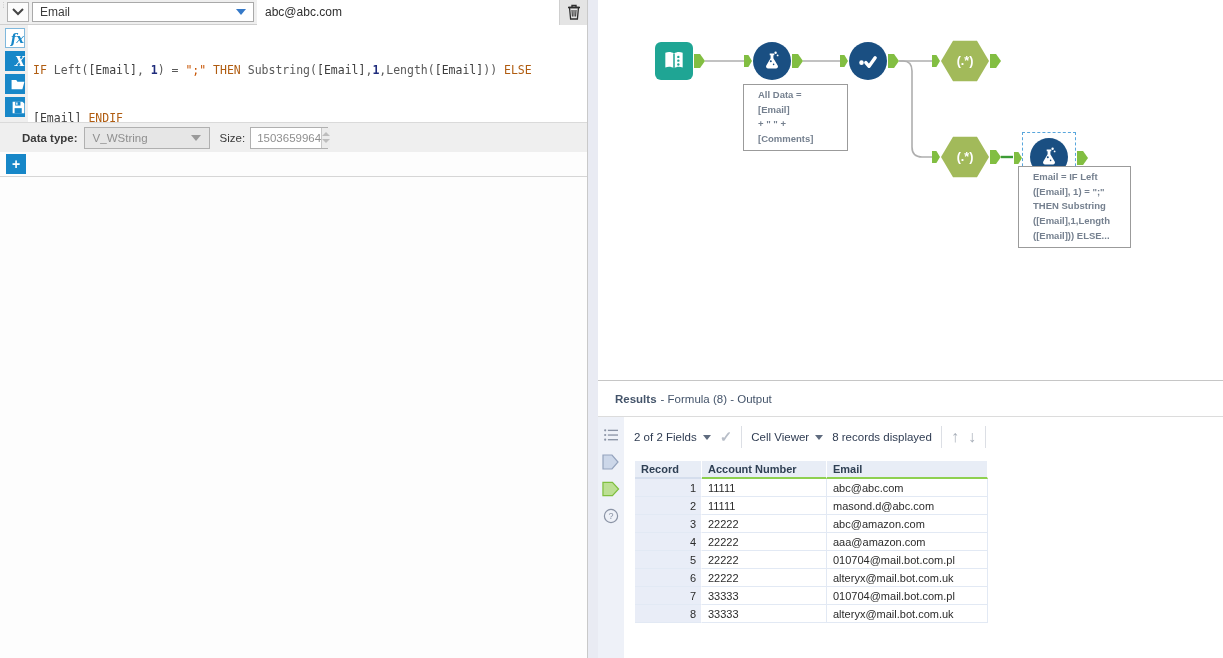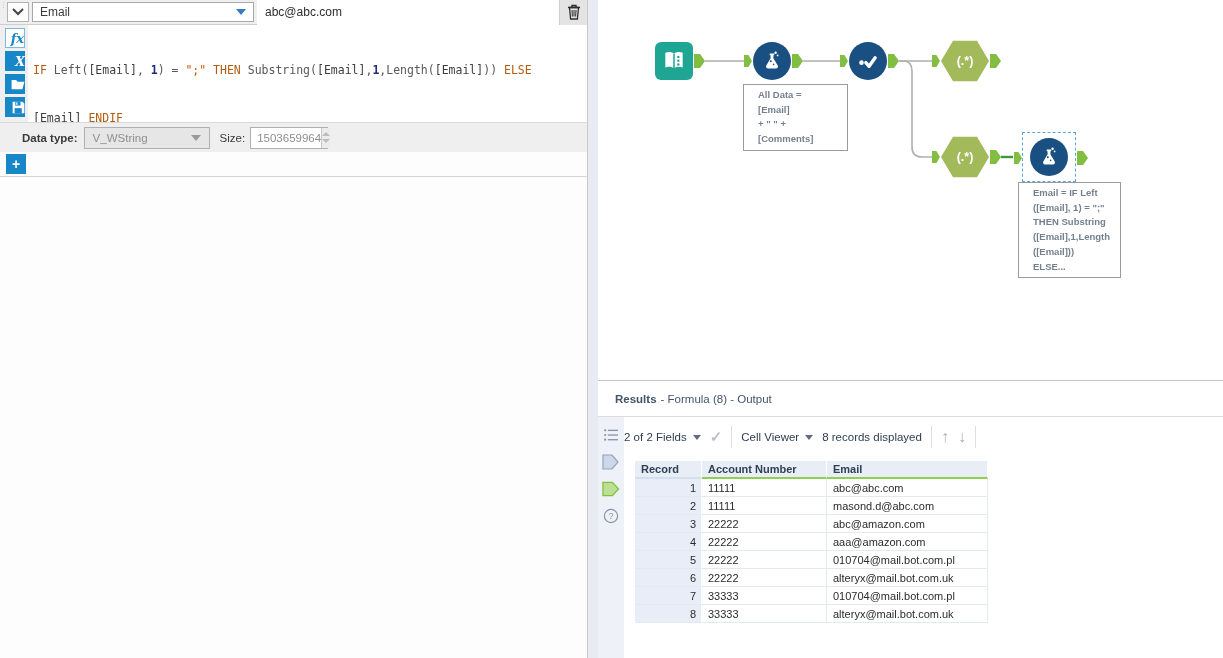--- a/index.html
+++ b/index.html
@@ -65,21 +65,21 @@
   .ann { position:absolute; background:#fff; border:1px solid #9b9b9b; padding:3px 14px; font-size:9.5px; font-weight:bold; color:#75808F; line-height:1.55; cursor:pointer; }
 
   
   .results { flex:1; border-top:1px solid #c6c6c6; background:#fff; display:flex; flex-direction:column; min-height:0; }
   .results-header { height:36px; flex:none; display:flex; align-items:center; padding-left:17px; font-size:11.5px; color:#44546A; border-bottom:1px solid #dcdcdc; gap:4px; }
   .results-header b { font-weight:bold; }
   .results-body { flex:1; display:flex; min-height:0; }
   .rail { width:26px; flex:none; background:#eef1f8; display:flex; flex-direction:column; align-items:center; padding-top:9px; gap:9px; }
   .rail-icon { width:18px; height:18px; display:flex; align-items:center; justify-content:center; cursor:pointer; }
   .results-content { flex:1; min-width:0; background:#fff; }
-  .results-toolbar { height:40px; display:flex; align-items:center; gap:9px; font-size:11.5px; color:#2f3c52; }
+  .results-toolbar { height:40px; display:flex; align-items:center; padding-left:10px; gap:9px; font-size:11.5px; color:#2f3c52; }
   .tb-dd { display:flex; align-items:center; gap:6px; cursor:pointer; }
   .caret-sm { width:0; height:0; border-left:4px solid transparent; border-right:4px solid transparent; border-top:5px solid #5f6b7e; }
   .tb-check { color:#b8bec8; font-size:15px; font-weight:bold; cursor:pointer; }
   .tb-sep { width:1px; height:22px; background:#dcdfe5; }
   .tb-arrow { color:#a9b0ba; font-size:16px; font-weight:bold; cursor:pointer; line-height:1; }
 
   .table-wrap { margin-left:11px; margin-top:4px; position:relative; }
   table.results-grid { border-collapse:separate; border-spacing:0; font-size:11px; }
   .results-grid th { height:18px; background:#e8edf6; font-weight:bold; color:#2f4054; text-align:left; padding:0 0 0 6px; border-right:1px solid #fff; border-bottom:2px solid #8ED050; }
   .results-grid th.col-rec { width:67px; border-bottom:2px solid #d5deed; }
@@ -245,21 +245,21 @@
         </div>
         <div class="anchor in"></div>
         <div class="anchor out"></div>
       </div>
 
       <div class="ann" style="left:145px; top:84px; width:105px;">
           <div>All Data = [Email]</div>
           <div>+ " " +</div>
           <div>[Comments]</div>
         </div>
-      <div class="ann" style="left:420px; top:182px; width:103px;">
+      <div class="ann" style="left:420px; top:166px; width:113px;">
           <div>Email = IF Left</div>
           <div>([Email], 1) = ";"</div>
           <div>THEN Substring</div>
           <div>([Email],1,Length</div>
           <div>([Email])) ELSE...</div>
         </div>
     </div>
 
     <div class="results">
       <div class="results-header">

